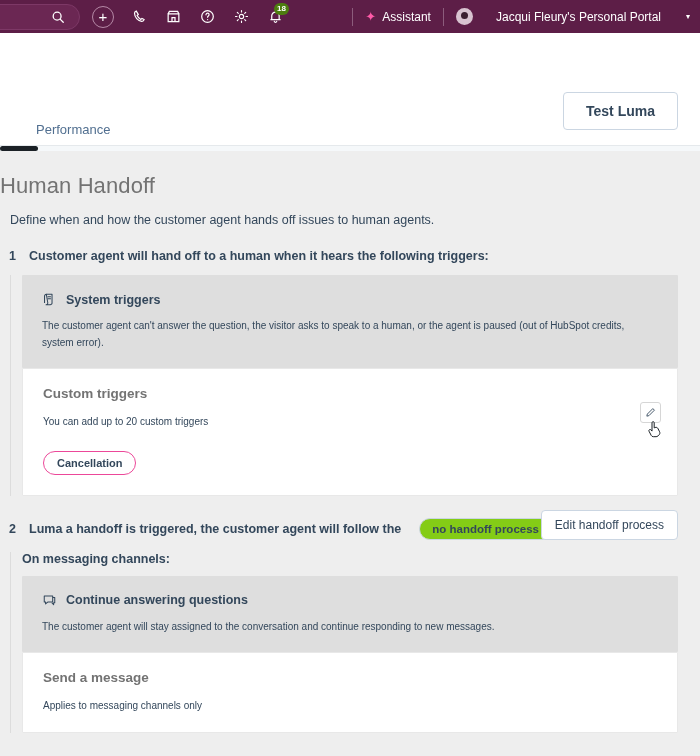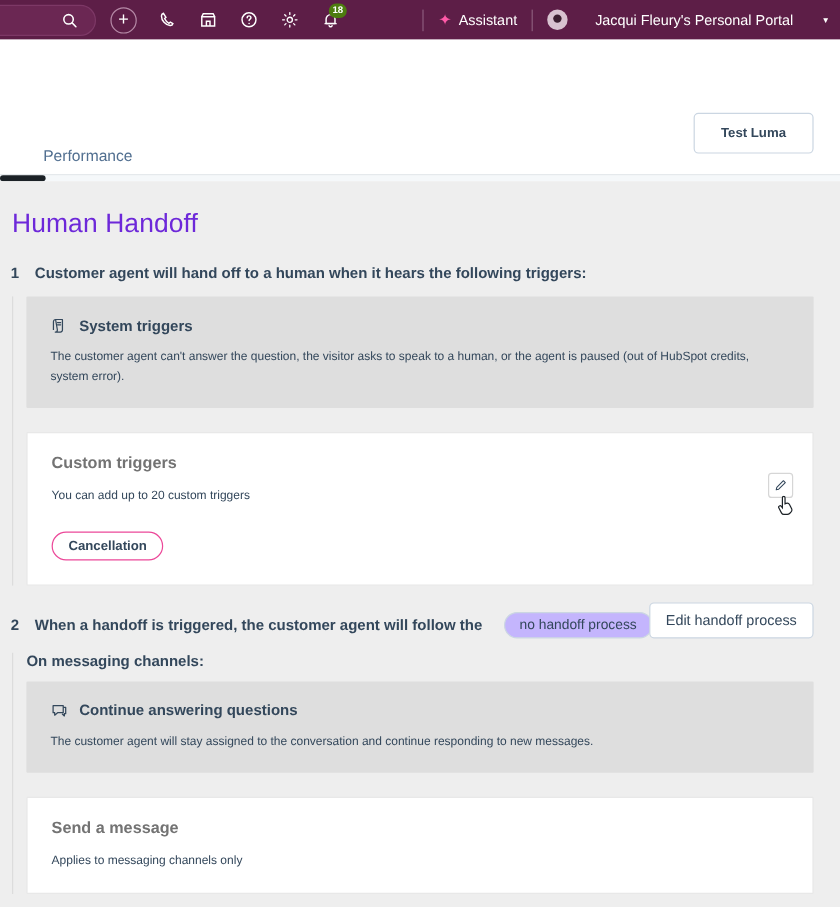--- a/index.html
+++ b/index.html
@@ -94,21 +94,21 @@
     height: 118px;
   }
   .test-luma-btn {
     position: absolute;
     right: 22px; top: 78px;
     transform: translateY(-50%);
     background: #fff;
     border: 1px solid #cbd6e2;
     border-radius: 4px;
     padding: 10px 22px;
-    font-size: 11px;
+    font-size: 14px;
     font-weight: bold;
     color: #33475b;
     cursor: pointer;
   }
   .tabs {
     position: absolute;
     left: 36px; bottom: 10px;
     display: flex; gap: 26px;
   }
   .tab {
@@ -136,22 +136,21 @@
   .main {
     background: #eeeeee;
     padding: 22px 0 0 0;
     height: calc(756px - 33px - 118px);
     overflow: hidden;
     position: relative;
   }
   .page-title {
     font-size: 22px;
     font-weight: 400;
-    color: #6d28d9;
-    padding-left: 10px;
+    color: #737373;
     letter-spacing: 0.1px;
   }
   .page-desc {
     font-size: 12.5px;
     color: #33475b;
     padding-left: 10px;
     margin-top: 14px;
   }
 
   .step {
@@ -171,25 +170,25 @@
     width: 8px;
   }
   .step-title {
     font-size: 12.5px;
     font-weight: bold;
     color: #33475b;
   }
   .pill-inline {
     display: inline-block;
     border: 1px solid #cbd6e2;
-    background: #c4b5fd;
+    background: #84cc16;
     border-radius: 12px;
     padding: 4px 12px;
     font-size: 11.5px;
-    font-weight: normal;
+    font-weight: bold;
     color: #33475b;
     margin-left: 6px;
     cursor: pointer;
   }
   .edit-process-btn {
     position: absolute;
     right: 22px; top: -8px;
     background: #fff;
     border: 1px solid #cbd6e2;
     border-radius: 4px;
@@ -208,21 +207,21 @@
   .sub-label {
     font-size: 12.5px;
     font-weight: bold;
     color: #33475b;
     margin-bottom: 10px;
   }
 
   .card {
     border-radius: 1px;
     padding: 17px 20px;
-    margin-bottom: 20px;
+    margin-bottom: 0;
     position: relative;
   }
   .card-gray { background: #dedede; }
   .card-white { background: #ffffff; border: 1px solid #e8e8e8; }
   .card-title-row {
     display: flex; align-items: center; gap: 9px;
     margin-bottom: 11px;
   }
   .card-title {
     font-size: 12.5px;
@@ -368,20 +367,21 @@
   </div>
 
   <div class="scroll-track">
     <div class="scroll-thumb"></div>
   </div>
 </div>
 
 <div class="main">
 
   <div class="page-title">Human Handoff</div>
+  <div class="page-desc">Define when and how the customer agent hands off issues to human agents.</div>
 
   <div class="step">
     <div class="step-head">
       <span class="step-num">1</span>
       <span class="step-title">Customer agent will hand off to a human when it hears the following triggers:</span>
     </div>
 
     <div class="step-body">
 
       <div class="card card-gray">
@@ -417,21 +417,21 @@
           </svg>
         </span>
       </div>
 
     </div>
   </div>
 
   <div class="step">
     <div class="step-head">
       <span class="step-num">2</span>
-      <span class="step-title">When a handoff is triggered, the customer agent will follow the</span>
+      <span class="step-title">Luma a handoff is triggered, the customer agent will follow the</span>
       <span class="pill-inline">no handoff process</span>
       <button class="edit-process-btn">Edit handoff process</button>
     </div>
 
     <div class="step-body">
       <div class="sub-label">On messaging channels:</div>
 
       <div class="card card-gray">
         <div class="card-title-row">
           <span>

